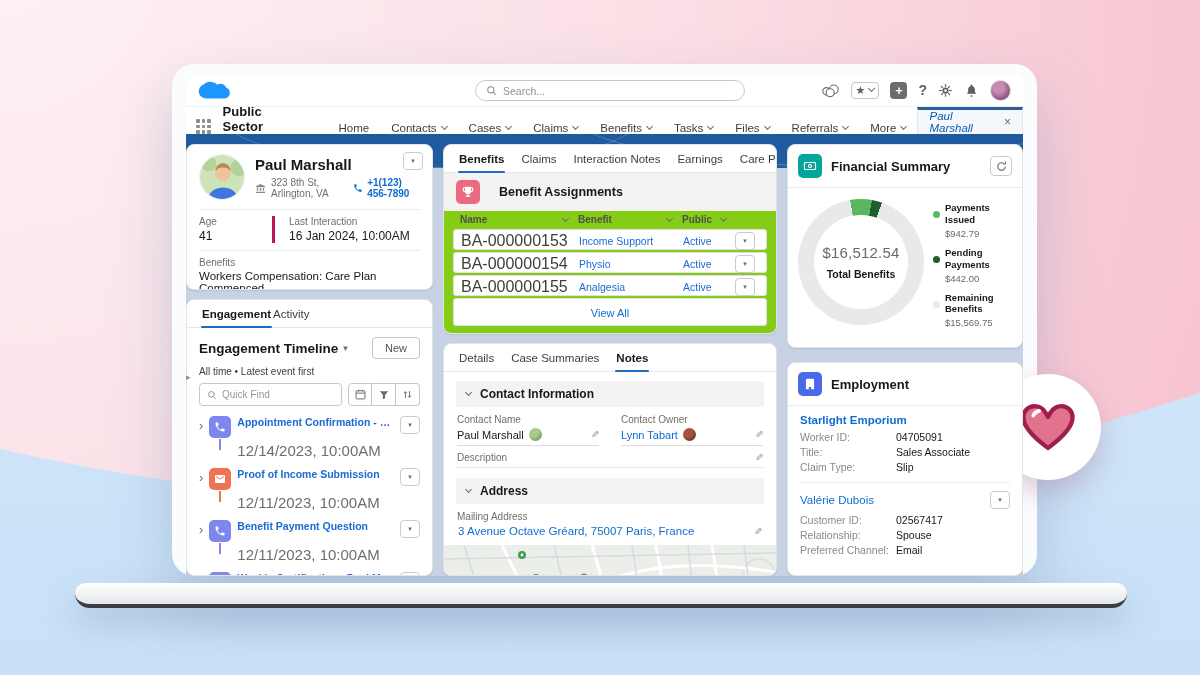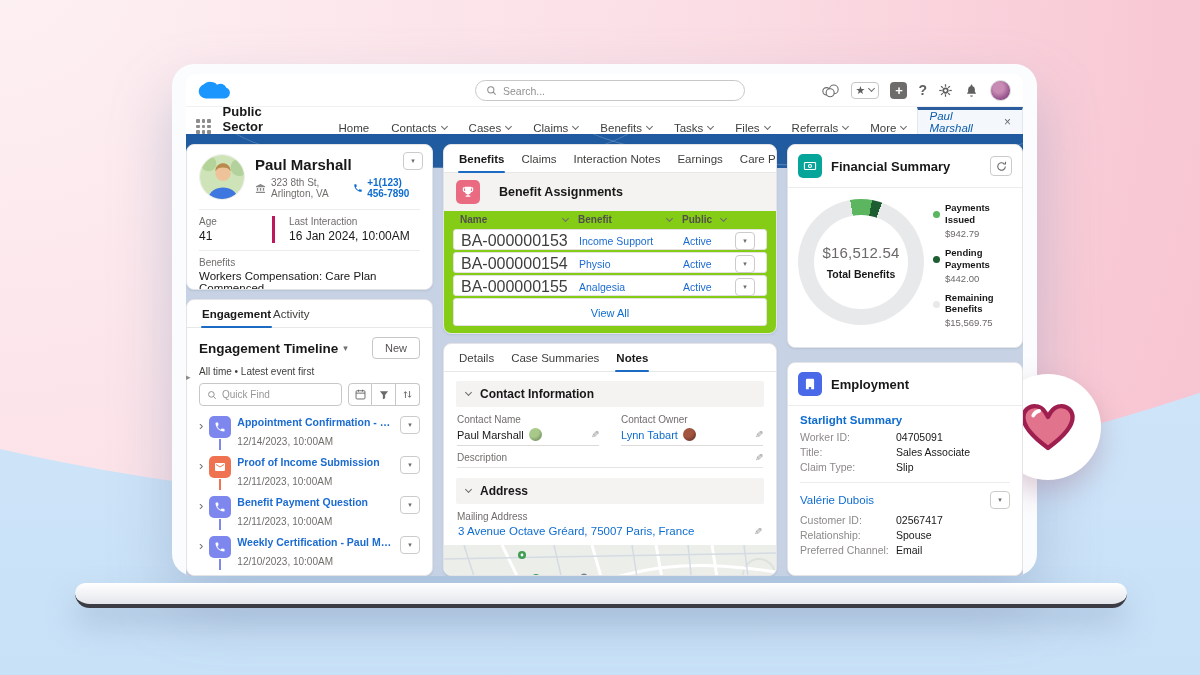--- a/index.html
+++ b/index.html
@@ -90,21 +90,21 @@
   .btn-group .icon-btn:first-child{border-radius:4px 0 0 4px}
   .btn-group .icon-btn+.icon-btn{border-left:0}
   .btn-group .icon-btn:last-child{border-radius:0 4px 4px 0}
   .tl-list{padding:10px 12px 0;flex:1}
   .tl-item{display:flex;align-items:flex-start;gap:6px;padding-bottom:9px}
   .tl-chevron{color:#706e6b;font-size:13px;line-height:1;margin-top:3px;cursor:pointer}
   .tl-icon{width:22px;height:22px;border-radius:5px;display:flex;align-items:center;justify-content:center;position:relative;flex:0 0 auto}
   .tl-icon::after{content:"";position:absolute;left:9.5px;top:23px;width:2.5px;height:11px;background:var(--c)}
   .tl-text{min-width:0;flex:1}
   .tl-title{font-size:10.5px;font-weight:bold;color:#1b6bd1;white-space:nowrap;overflow:hidden;text-overflow:ellipsis;cursor:pointer}
-  .tl-date{font-size:10px;color:#706e6b;margin-top:8px}
+  .tl-date{font-size:15px;color:#706e6b;margin-top:14px}
   
   .ba-card{flex:0 0 auto}
   .ba-strip{display:flex;align-items:center;gap:19px;background:#f4f3f2;padding:7px 12px}
   .obj-icon{width:24px;height:24px;border-radius:5px;display:flex;align-items:center;justify-content:center;flex:0 0 auto}
   .ba-title{font-size:12.5px;font-weight:bold;color:#181818}
   .ba-body{background:#84cc16;padding:0 9px 7px}
   .ba-hrow{display:grid;grid-template-columns:118px 104px 1fr 24px;padding:3px 7px 4px;align-items:center}
   .ba-h{display:flex;align-items:center;justify-content:space-between;font-size:10px;font-weight:bold;color:#514f4d;padding-right:10px}
   .ba-row{display:grid;grid-template-columns:118px 104px 1fr 24px;align-items:center;background:#fff;
     border:1px solid #e3e1df;border-radius:3px;margin-bottom:2px;padding:2px 7px;height:21px}
@@ -643,21 +643,21 @@
             <div class="fs-head">
               <span class="obj-icon" style="background:#4a69e8">
                 <svg viewBox="0 0 24 24" width="14" height="14" fill="#fff">
                     <path d="M5 21V5a2 2 0 0 1 2-2h10a2 2 0 0 1 2 2v16h-5v-4h-4v4H5zM8 7h2.4v2.4H8zm5.6 0H16v2.4h-2.4zM8 11.5h2.4v2.4H8zm5.6 0H16v2.4h-2.4z"></path>
                   </svg>
               </span>
               <span class="fs-title">Employment</span>
             </div>
             <div class="emp-body">
               <div class="emp-namerow">
-                <span class="emp-name">Starlight Summary</span>
+                <span class="emp-name">Starlight Emporium</span>
               </div>
               <div class="emp-rows">
                 <span class="lab">Worker ID:</span>
                 <span class="val link">04705091</span>
                 <span class="lab">Title:</span>
                 <span class="val">Sales Associate</span>
                 <span class="lab">Claim Type:</span>
                 <span class="val">Slip</span>
               </div>
               <div class="emp-div">

